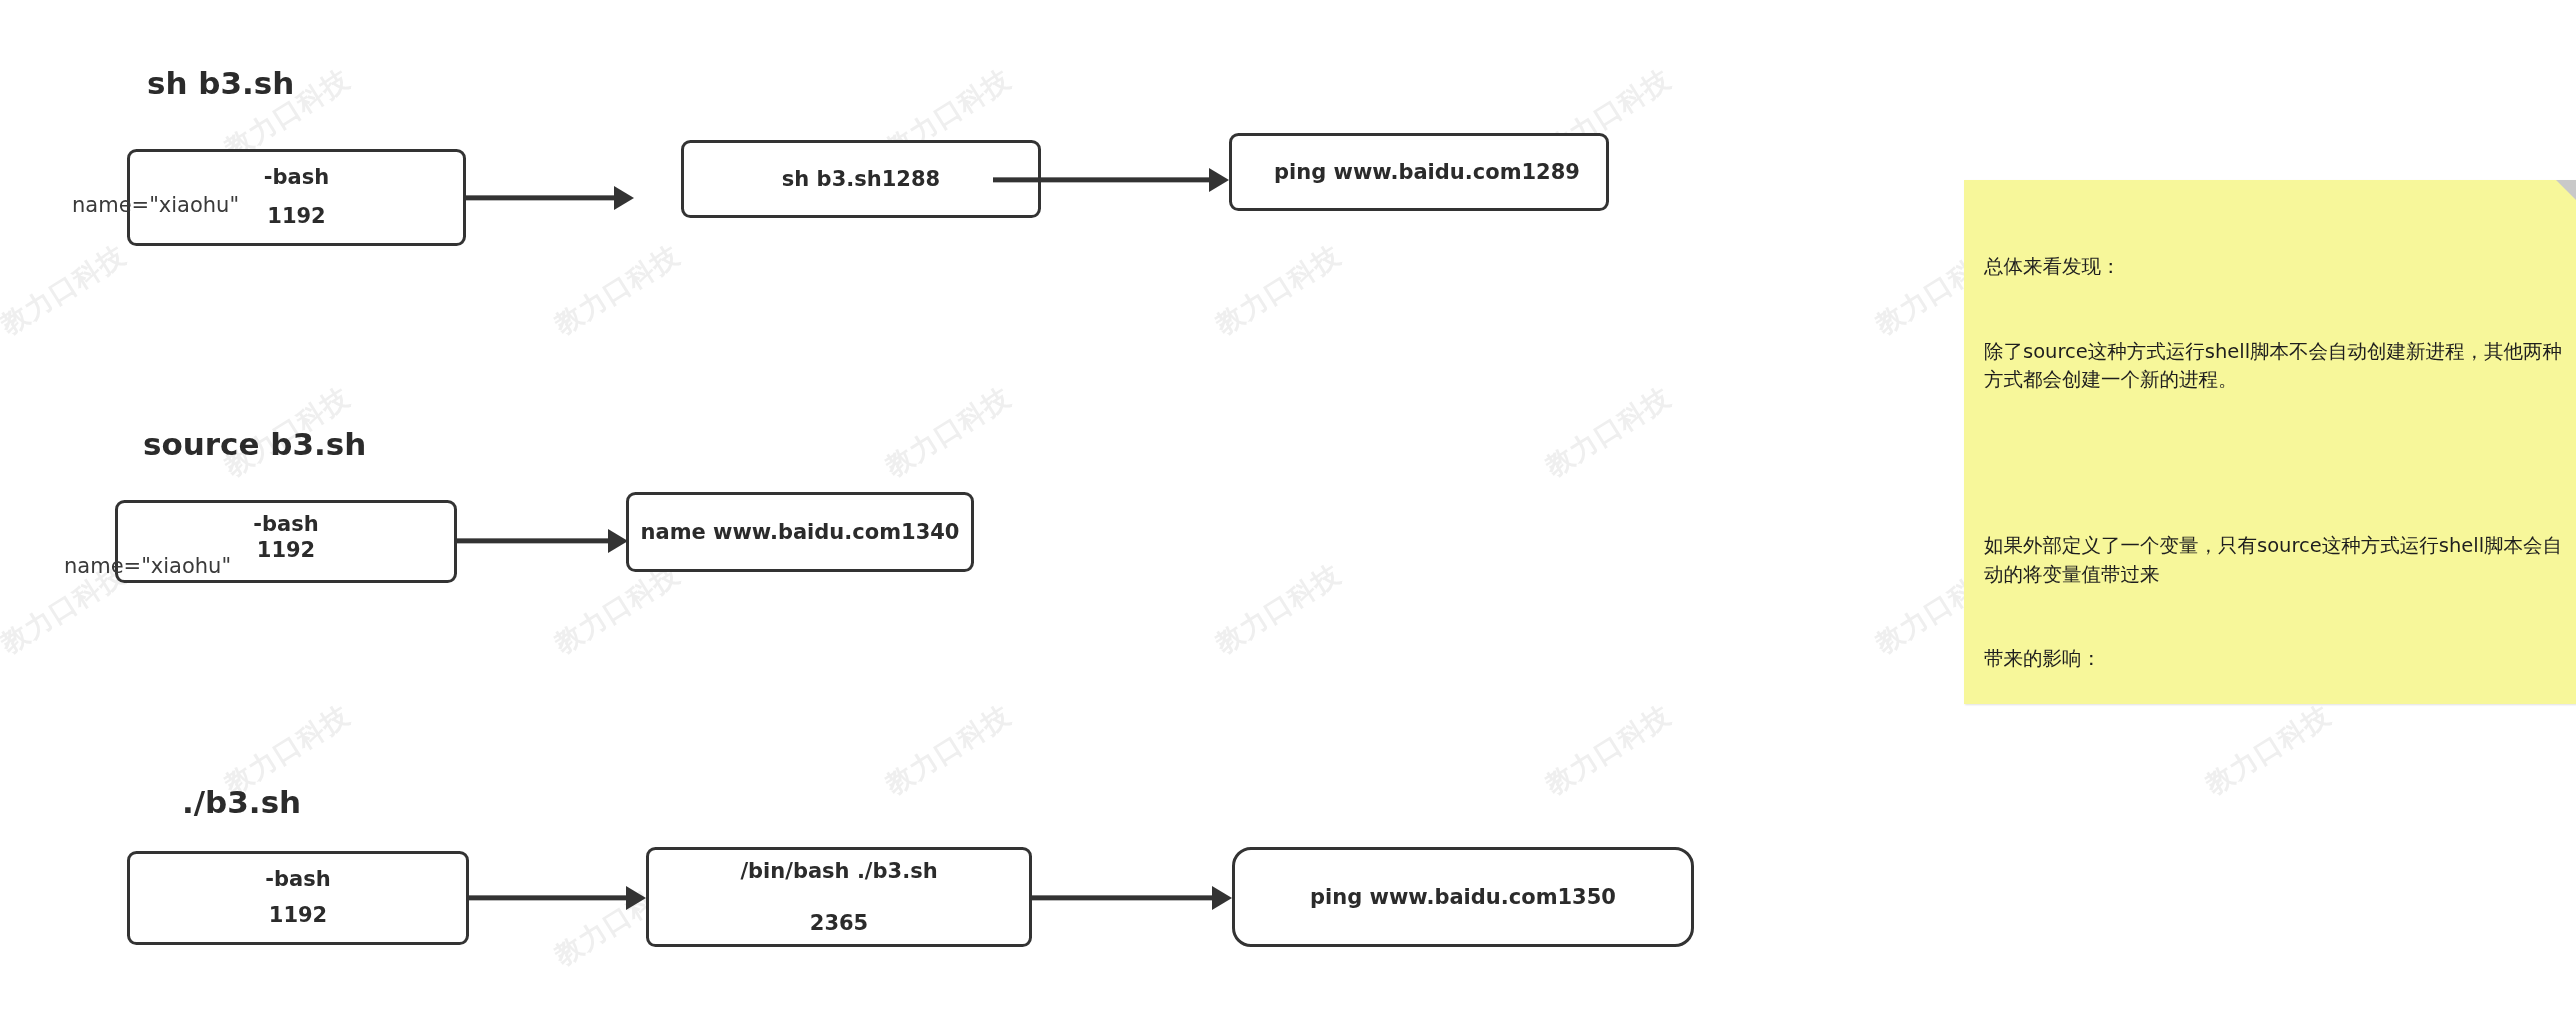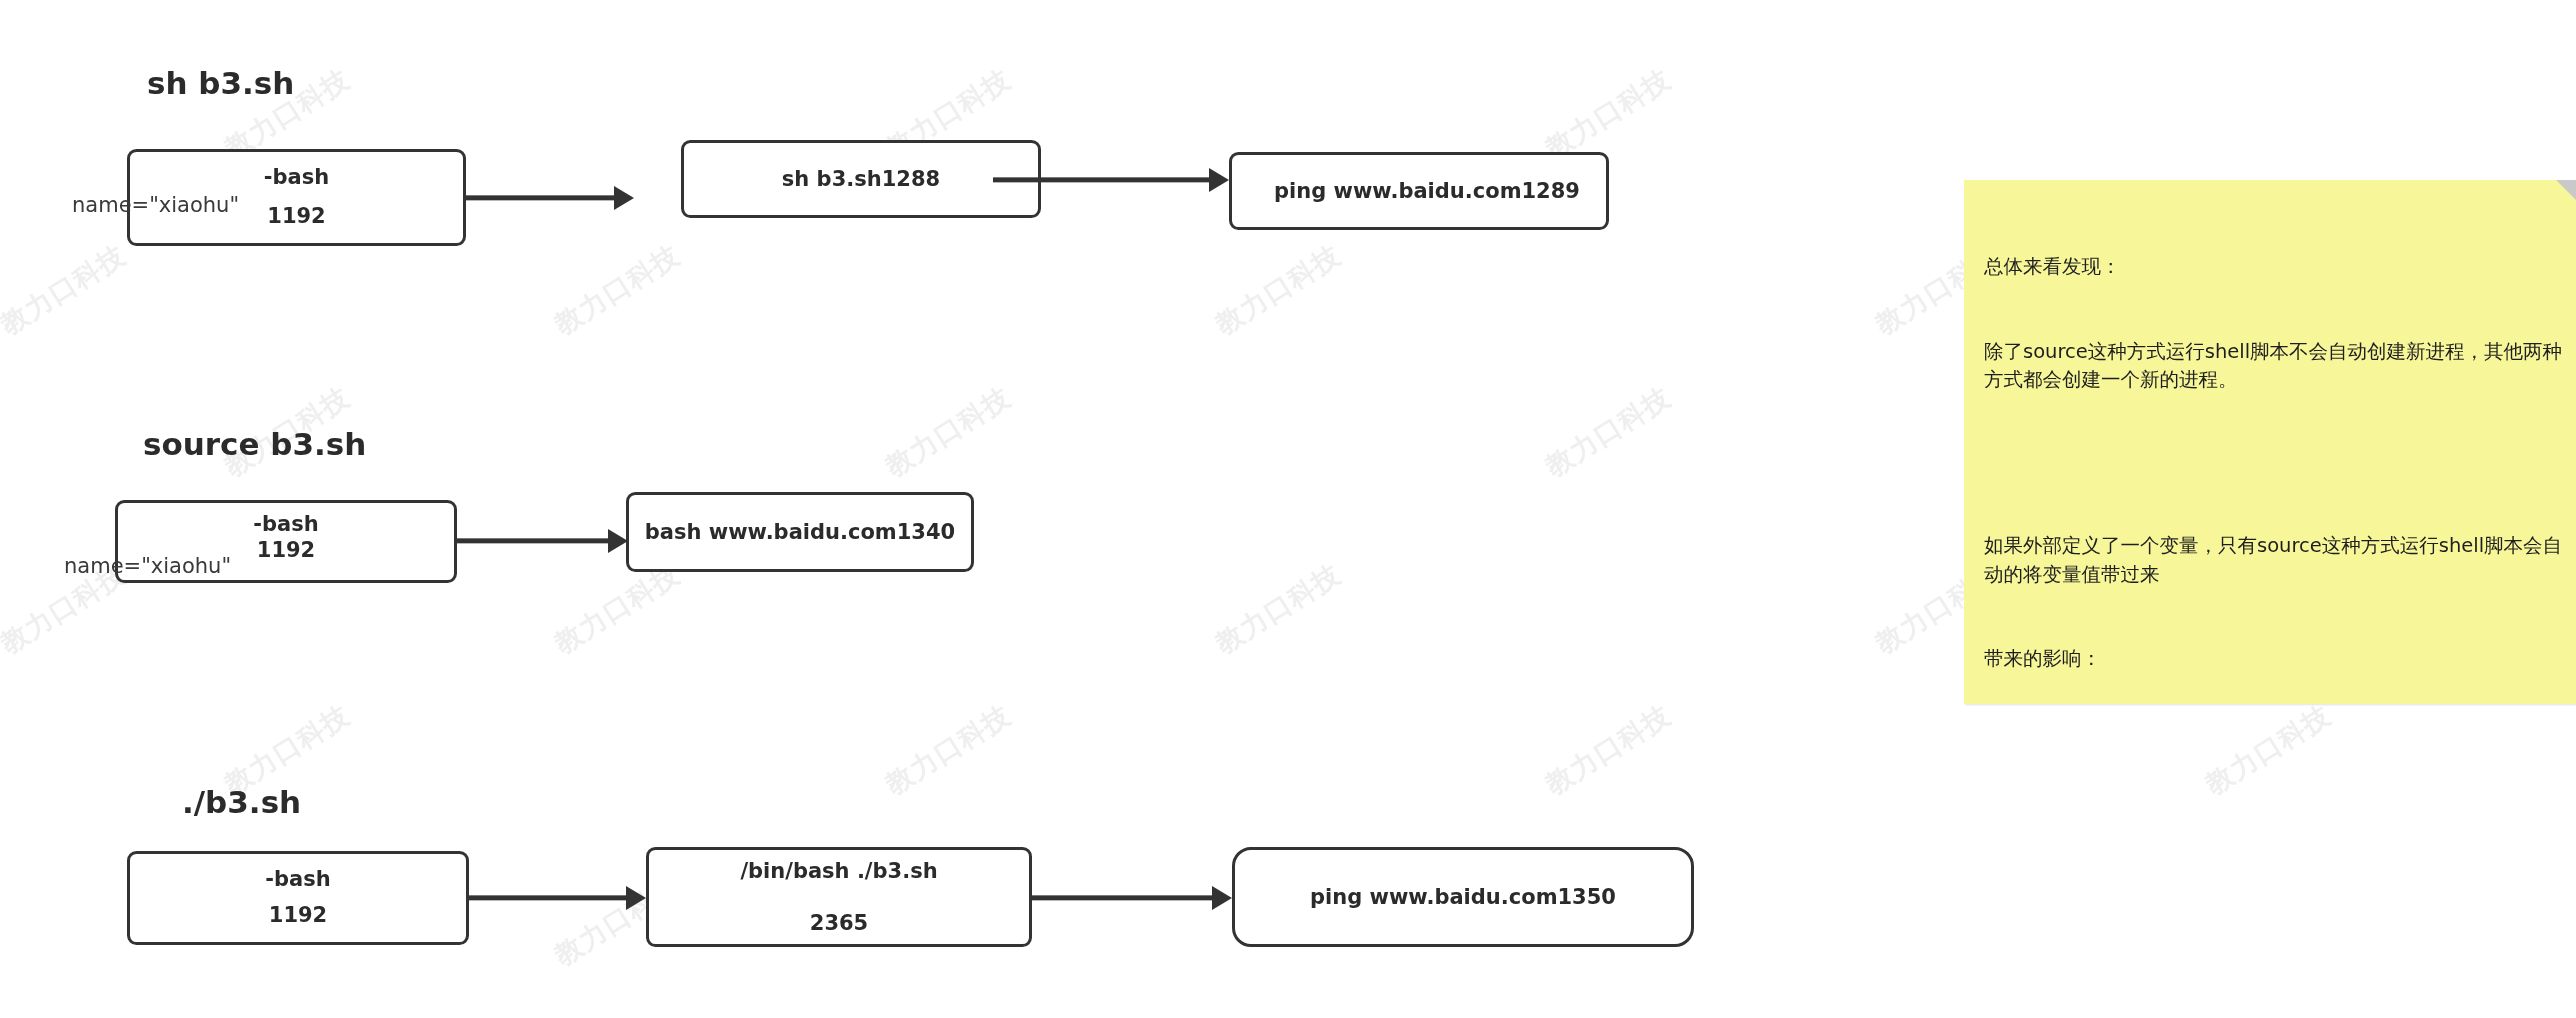--- a/index.html
+++ b/index.html
@@ -161,39 +161,39 @@
 
     <div class="pbox" style="left:634px; top:140px; width:360px; height:78px;margin-left:47px;">
       <div class="line">sh b3.sh1288</div>
     </div>
 
     <div class="arrow" style="left:993px; top:159px; width:236px; height:41px;">
       <div class="shaft" style="width:216px;"></div>
       <div class="head"></div>
     </div>
 
-    <div class="pbox" style="left:1229px; top:152px; width:380px; height:78px;padding-left:16px;">
+    <div class="pbox" style="left:1229px; top:133px; width:380px; height:78px;padding-left:16px;">
       <div class="line">ping www.baidu.com1289</div>
     </div>
 
     <div class="grp-label" style="left:143px; top:426px;">source b3.sh</div>
 
     <div class="pbox spread2" style="left:115px; top:500px; width:342px; height:83px;">
       <div class="line">-bash</div>
       <div class="line">1192</div>
     </div>
     <div class="var-label" style="left:64px; top:554px;">name="xiaohu"</div>
 
     <div class="arrow" style="left:457px; top:520px; width:171px; height:41px;">
       <div class="shaft" style="width:152px;"></div>
       <div class="head"></div>
     </div>
 
     <div class="pbox" style="left:626px; top:492px; width:348px; height:80px;">
-      <div class="line">bash www.baidu.com1340</div>
+      <div class="line">name www.baidu.com1340</div>
     </div>
 
     <div class="grp-label" style="left:182px; top:784px;">./b3.sh</div>
 
     <div class="pbox spread" style="left:127px; top:851px; width:342px; height:94px;">
       <div class="line">-bash</div>
       <div class="line">1192</div>
     </div>
 
     <div class="arrow" style="left:469px; top:877px; width:177px; height:41px;">

